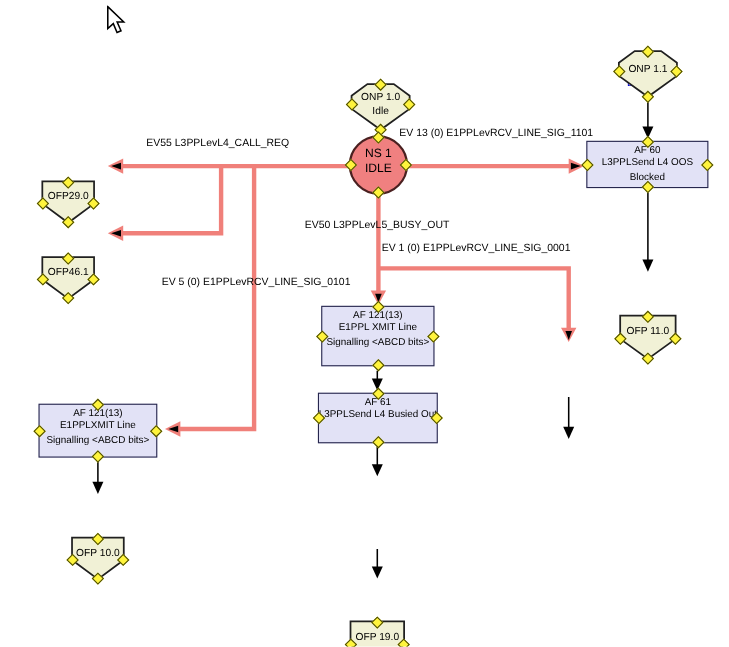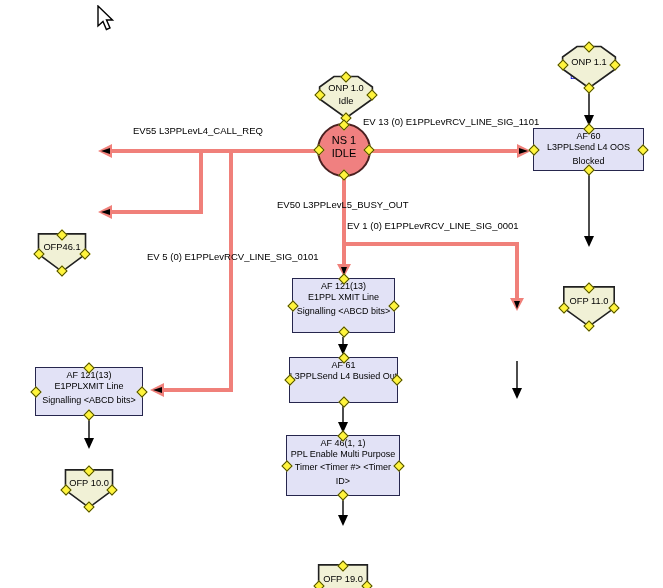--- a/index.html
+++ b/index.html
@@ -119,45 +119,55 @@
     <svg class="shape" viewBox="0 0 100 100" preserveAspectRatio="none">
       <polygon points="30,3 70,3 94,24 94,48 50,86 6,48 6,24" fill="#F1F1D6" stroke="#202020" stroke-width="1.6" vector-effect="non-scaling-stroke"></polygon>
     </svg>
     <div class="tlabel" style="top:12px">ONP 1.1</div>
     <span class="port" style="left:50%;top:2px"></span>
     <span class="port" style="left:4px;top:40%"></span>
     <span class="port" style="left:56px;top:40%"></span>
     <span class="port" style="left:50%;top:43px"></span>
   </div>
 
-
-  <div class="node" style="left:34px;top:196px;width:56px;height:46px">
-    <svg class="shape" viewBox="0 0 100 100" preserveAspectRatio="none">
-      <polygon points="8,4 92,4 92,48 50,86 8,48" fill="#F1F1D6" stroke="#202020" stroke-width="1.6" vector-effect="non-scaling-stroke"></polygon>
-    </svg>
-    <div class="tlabel" style="top:10px">OFP46.1</div>
+  <div class="node" style="left:34px;top:127px;width:56px;height:46px">
+    <svg class="shape" viewBox="0 0 100 100" preserveAspectRatio="none">
+      <polygon points="8,4 92,4 92,48 50,86 8,48" fill="#F1F1D6" stroke="#202020" stroke-width="1.6" vector-effect="non-scaling-stroke"></polygon>
+    </svg>
+    <div class="tlabel" style="top:10px">OFP29.0</div>
     <span class="port" style="left:50%;top:3px"></span>
     <span class="port" style="left:5px;top:48%"></span>
     <span class="port" style="left:51px;top:48%"></span>
     <span class="port" style="left:50%;top:39px"></span>
   </div>
 
+  <div class="node" style="left:34px;top:196px;width:56px;height:46px">
+    <svg class="shape" viewBox="0 0 100 100" preserveAspectRatio="none">
+      <polygon points="8,4 92,4 92,48 50,86 8,48" fill="#F1F1D6" stroke="#202020" stroke-width="1.6" vector-effect="non-scaling-stroke"></polygon>
+    </svg>
+    <div class="tlabel" style="top:10px">OFP46.1</div>
+    <span class="port" style="left:50%;top:3px"></span>
+    <span class="port" style="left:5px;top:48%"></span>
+    <span class="port" style="left:51px;top:48%"></span>
+    <span class="port" style="left:50%;top:39px"></span>
+  </div>
+
   <div class="node" style="left:559px;top:249px;width:60px;height:48px">
     <svg class="shape" viewBox="0 0 100 100" preserveAspectRatio="none">
       <polygon points="8,4 92,4 92,48 50,86 8,48" fill="#F1F1D6" stroke="#202020" stroke-width="1.6" vector-effect="non-scaling-stroke"></polygon>
     </svg>
     <div class="tlabel" style="top:11px">OFP 11.0</div>
     <span class="port" style="left:50%;top:3px"></span>
     <span class="port" style="left:5px;top:48%"></span>
     <span class="port" style="left:55px;top:48%"></span>
     <span class="port" style="left:50%;top:41px"></span>
   </div>
 
 
-  <div class="node" style="left:61px;top:432px;width:56px;height:46px">
+  <div class="node" style="left:61px;top:451px;width:56px;height:46px">
     <svg class="shape" viewBox="0 0 100 100" preserveAspectRatio="none">
       <polygon points="8,4 92,4 92,48 50,86 8,48" fill="#F1F1D6" stroke="#202020" stroke-width="1.6" vector-effect="non-scaling-stroke"></polygon>
     </svg>
     <div class="tlabel" style="top:10px">OFP 10.0</div>
     <span class="port" style="left:50%;top:3px"></span>
     <span class="port" style="left:5px;top:48%"></span>
     <span class="port" style="left:51px;top:48%"></span>
     <span class="port" style="left:50%;top:39px"></span>
   </div>
 
@@ -203,30 +213,20 @@
 
   <div class="afbox" style="left:289px;top:357px;width:109px;height:46px">
     <div class="line">AF 61</div>
     <div class="line">L3PPLSend L4 Busied Out</div>
     <span class="port" style="left:50%;top:0"></span>
     <span class="port" style="left:0;top:50%"></span>
     <span class="port" style="left:100%;top:50%"></span>
     <span class="port" style="left:50%;top:100%"></span>
   </div>
 
-  <div class="afbox" style="left:286px;top:435px;width:114px;height:61px">
-    <div class="line">AF 46(1, 1)</div>
-    <div class="line">PPL Enable Multi Purpose</div>
-    <div class="line" style="margin-top:3px">Timer &lt;Timer #&gt; &lt;Timer</div>
-    <div class="line" style="margin-top:3px">ID&gt;</div>
-    <span class="port" style="left:50%;top:0"></span>
-    <span class="port" style="left:0;top:50%"></span>
-    <span class="port" style="left:100%;top:50%"></span>
-    <span class="port" style="left:50%;top:100%"></span>
-  </div>
 
 
   <div class="afbox" style="left:35px;top:367px;width:108px;height:49px">
     <div class="line">AF 121(13)</div>
     <div class="line">E1PPLXMIT Line</div>
     <div class="line" style="margin-top:4px">Signalling &lt;ABCD bits&gt;</div>
     <span class="port" style="left:50%;top:0"></span>
     <span class="port" style="left:0;top:50%"></span>
     <span class="port" style="left:100%;top:50%"></span>
     <span class="port" style="left:50%;top:100%"></span>

